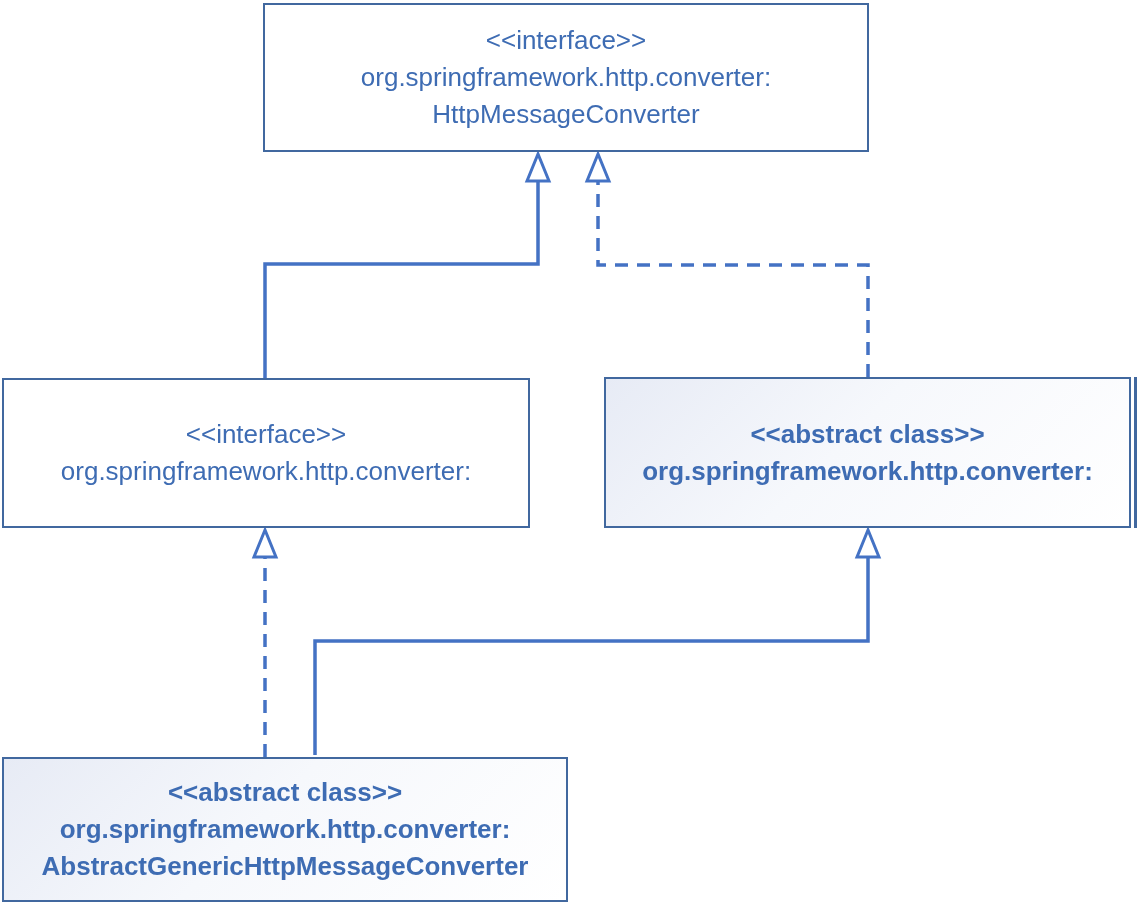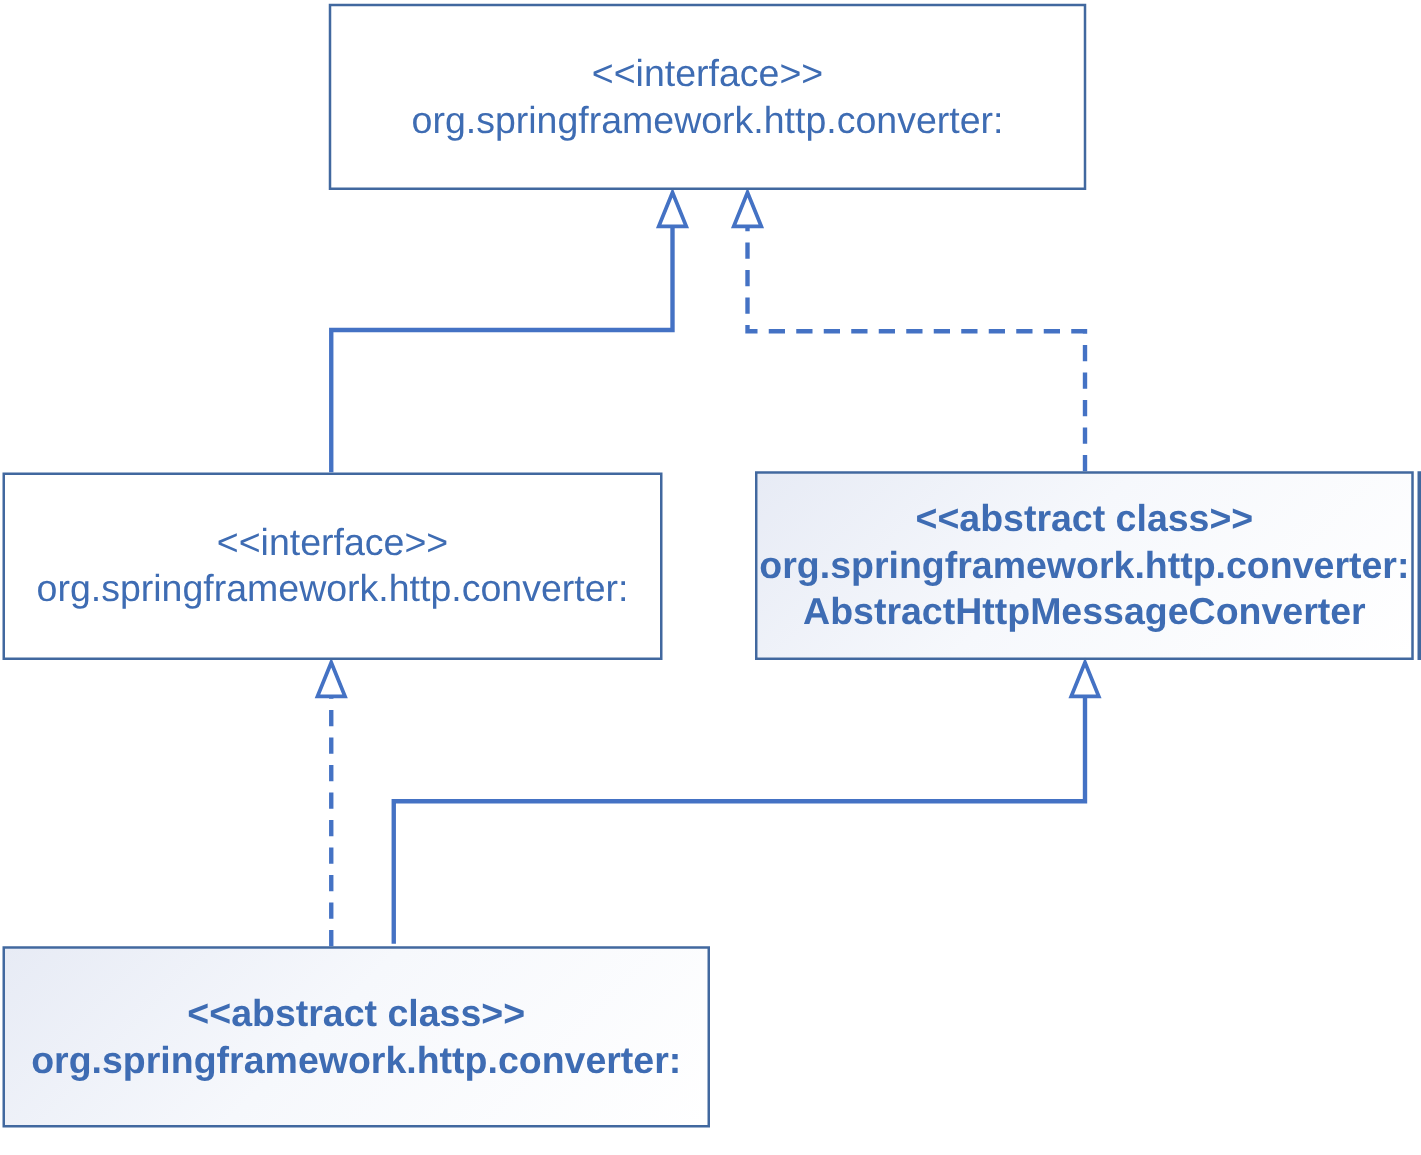--- a/index.html
+++ b/index.html
@@ -27,21 +27,21 @@
     position: absolute;
     box-sizing: border-box;
     border: 2.5px solid #41689F;
     background: #ffffff;
     display: flex;
     flex-direction: column;
     align-items: center;
     justify-content: center;
     text-align: center;
     color: #3E6CB3;
-    font-size: 30px;
+    font-size: 26px;
     line-height: 37px;
   }
   .uml-node.tinted {
     background: linear-gradient(135deg, #E7EBF5 0%, #F6F8FC 45%, #ffffff 100%);
     font-weight: bold;
   }
   .node-top    { left: 263px; top: 3px;   width: 606px; height: 149px; }
   .node-left   { left: 2px;   top: 378px; width: 528px; height: 150px; }
   .node-right  { left: 604px; top: 377px; width: 527px; height: 151px; }
   .node-bottom { left: 2px;   top: 757px; width: 566px; height: 145px; }
@@ -73,33 +73,34 @@
     <path class="line dashed" d="M 265 757 L 265 557"></path>
     <polygon class="arrowhead" points="265,530 254,557 276,557"></polygon>
 
     <path class="line" d="M 315 755 L 315 641 L 868 641 L 868 557"></path>
     <polygon class="arrowhead" points="868,530 857,557 879,557"></polygon>
   </svg>
 
   <div class="uml-node node-top">
     <div>&lt;&lt;interface&gt;&gt;</div>
     <div>org.springframework.http.converter:</div>
+    <div>HttpMessageConverter</div>
   </div>
 
   <div class="uml-node node-left">
     <div>&lt;&lt;interface&gt;&gt;</div>
     <div>org.springframework.http.converter:</div>
   </div>
 
   <div class="uml-node node-right tinted">
     <div>&lt;&lt;abstract class&gt;&gt;</div>
     <div>org.springframework.http.converter:</div>
-    <div>AbstractHttpMessageConverter</div>
   </div>
 
   <div class="uml-node node-bottom tinted">
     <div>&lt;&lt;abstract class&gt;&gt;</div>
     <div>org.springframework.http.converter:</div>
+    <div>AbstractGenericHttpMessageConverter</div>
   </div>
 
   <div class="clipped-edge"></div>
 
 </div>
 
 </body></html>

